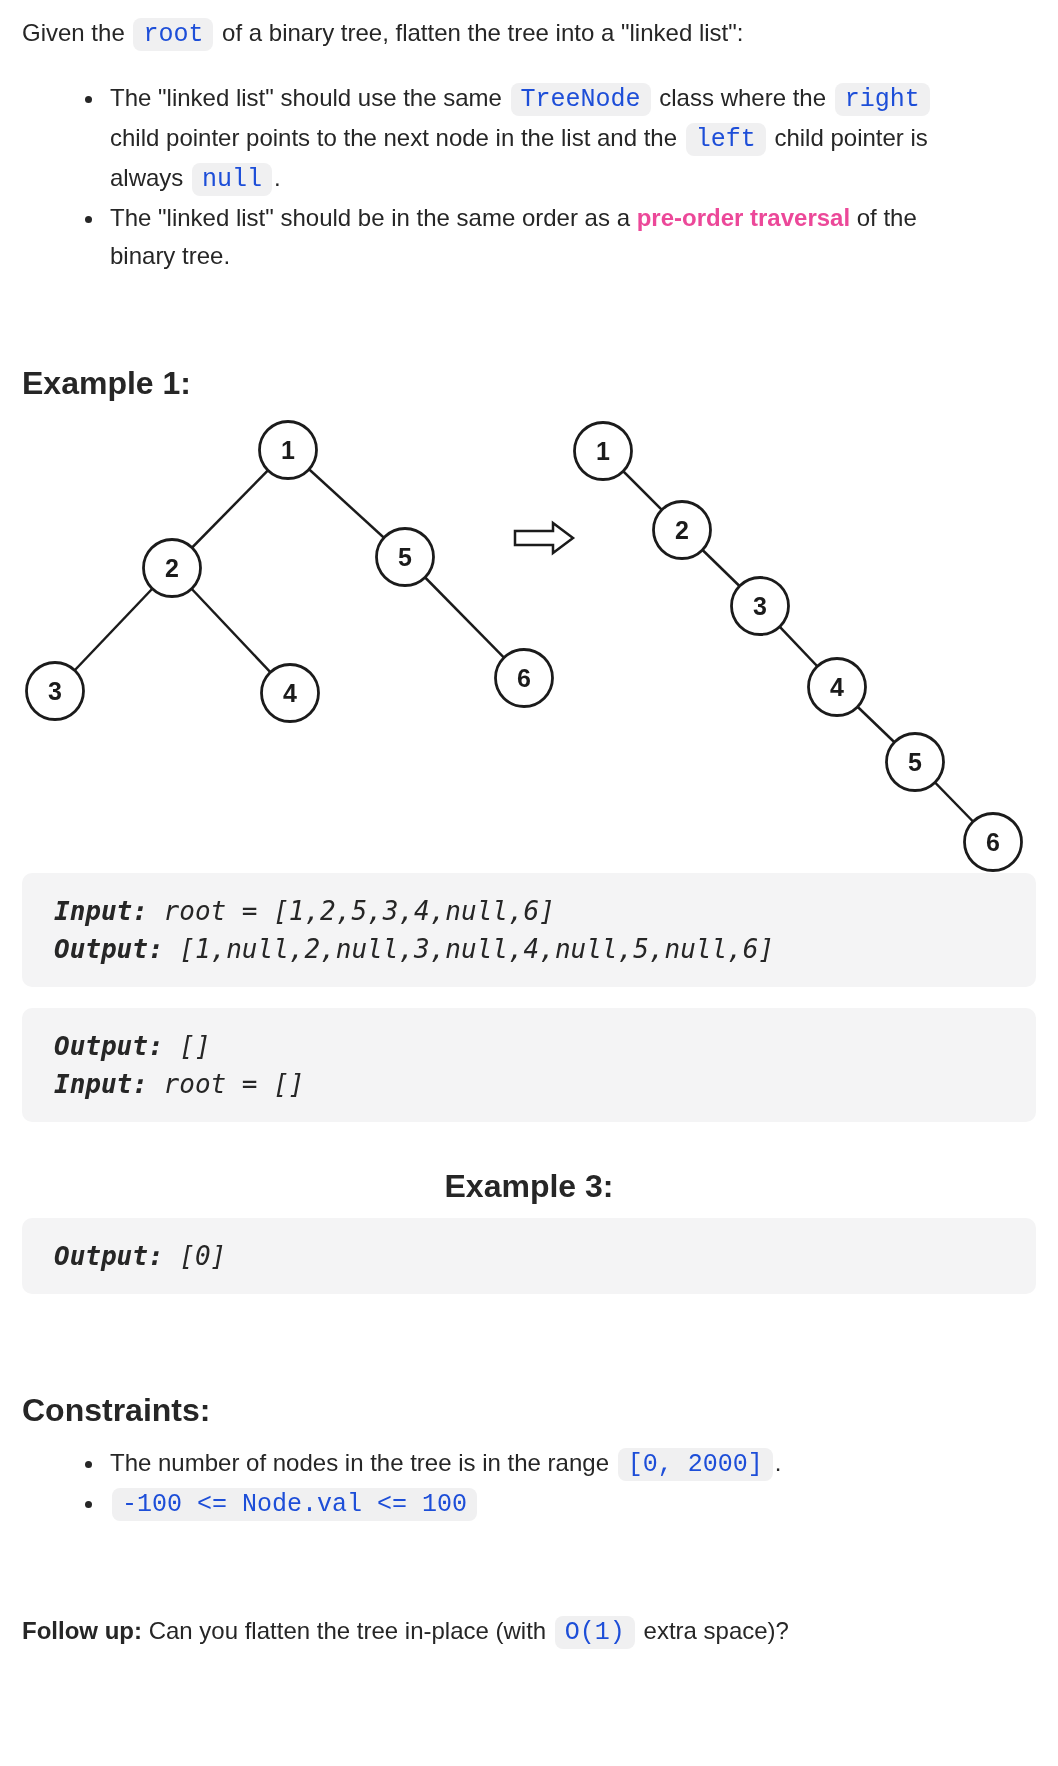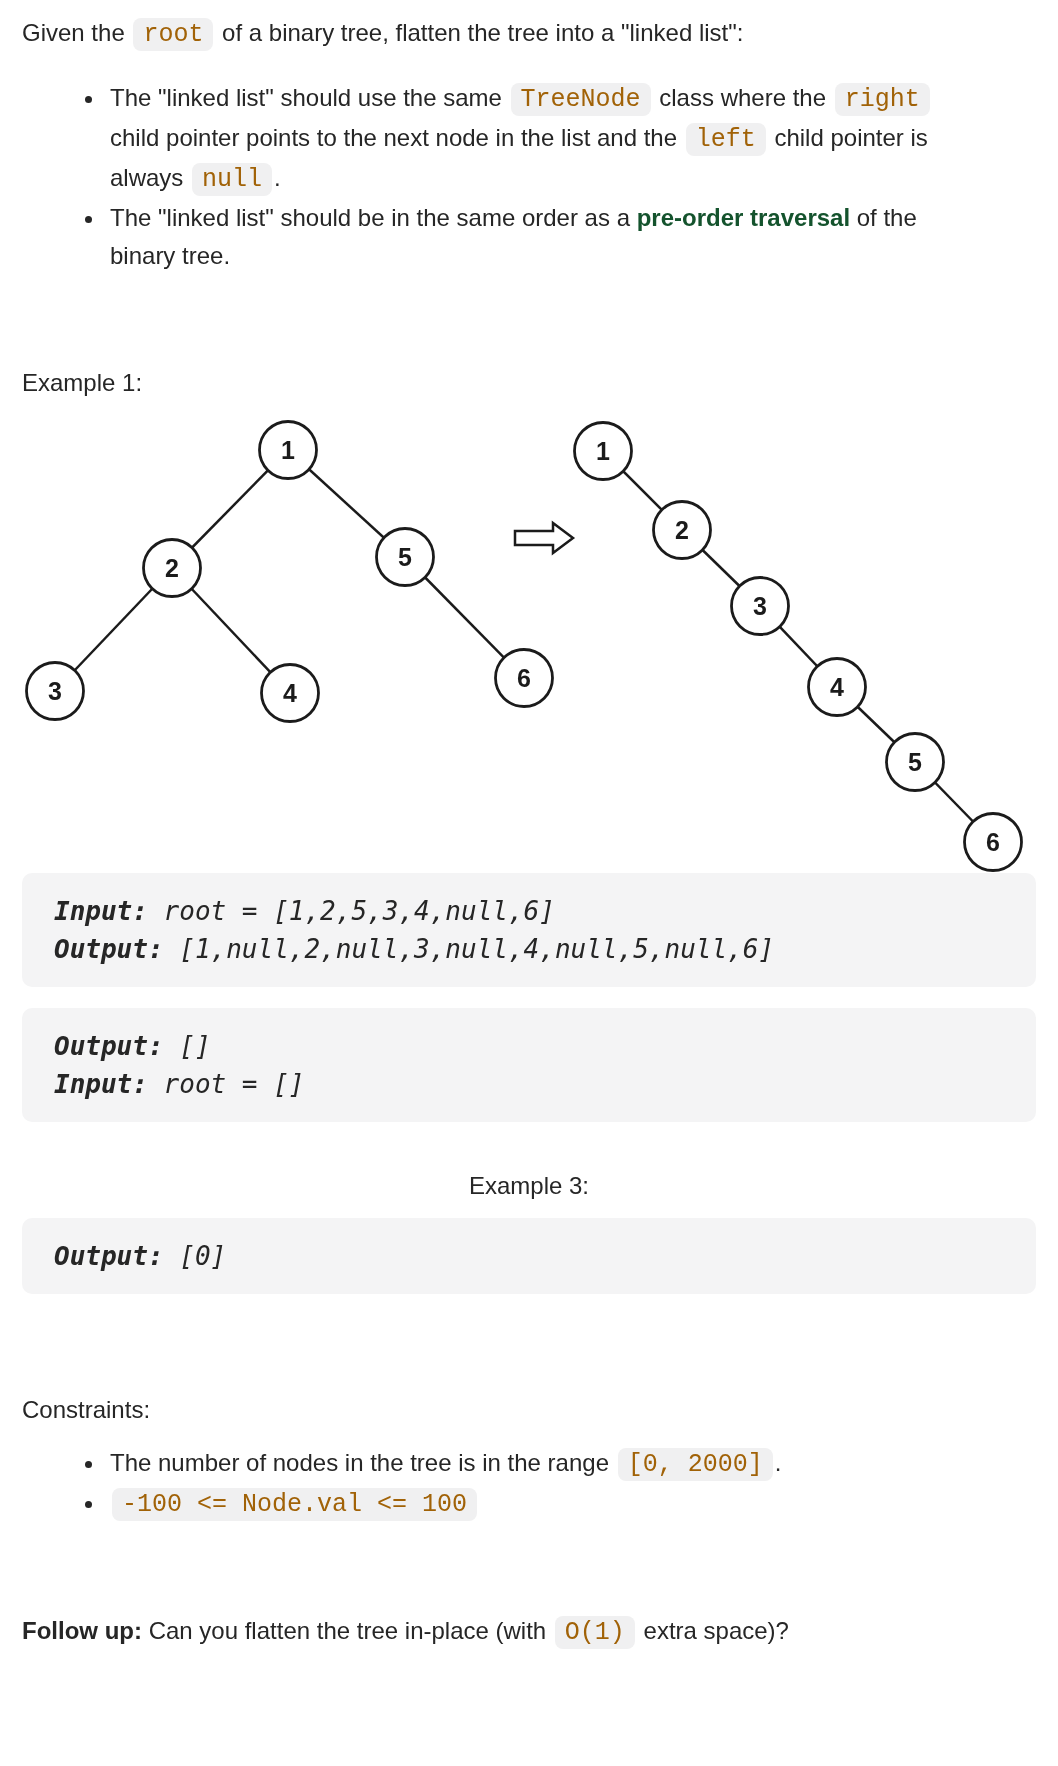--- a/index.html
+++ b/index.html
@@ -12,39 +12,39 @@
     -webkit-font-smoothing:antialiased;
   }
   .page { padding:14px 22px 10px 22px; }
 
   p { margin:0; }
 
   
   .chip {
     font-family:"Liberation Mono", monospace;
     font-size:25px;
-    color:#a16207;
+    color:#1d4ed8;
     background:#f0f0f1;
     border-radius:8px;
     padding:2px 10px;
     margin:0 2px;
     white-space:pre;
   }
 
   
   .link {
-    color:#14532d;
+    color:#ec4899;
     font-weight:700;
   }
 
   h3 {
     margin:0;
-    font-size:24px;
+    font-size:32px;
     line-height:36px;
-    font-weight:400;
+    font-weight:700;
     color:#262626;
   }
 
   ul { margin:25px 0 0 0; padding-left:84px; }
   ul li { padding-left:4px; }
 
   ul.constraints { margin-top:16px; }
 
   svg.diagram { display:block; margin-top:12px; }
 

